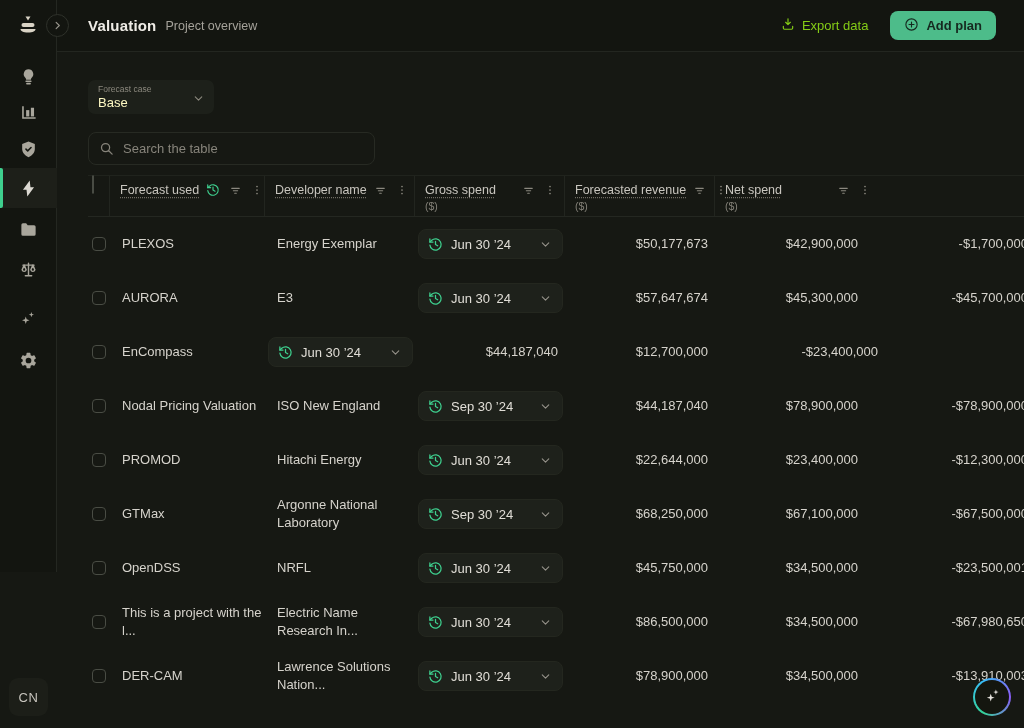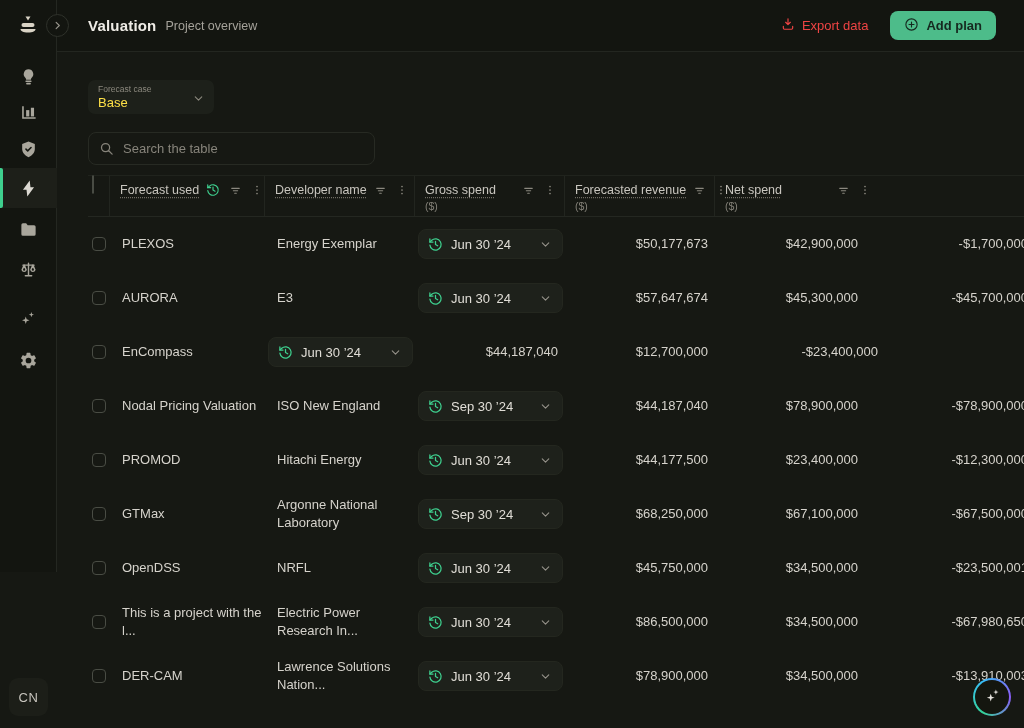--- a/index.html
+++ b/index.html
@@ -17,29 +17,29 @@
   .nav-active { color:#dcd9d2; }
   .cn-badge { position:absolute; left:9px; top:678px; width:39px; height:38px; background:#1c1e18; border-radius:9px; display:flex; align-items:center; justify-content:center; font-size:13px; letter-spacing:.5px; color:#c7c4bd; cursor:pointer; }
   .collapse-btn { position:absolute; left:46px; top:14px; width:23px; height:23px; border-radius:50%; border:1px solid #2f322b; background:#131510; color:#9a978e; display:flex; align-items:center; justify-content:center; z-index:6; cursor:pointer; }
 
   
   .topbar { position:absolute; left:57px; top:0; width:967px; height:52px; background:#131510; border-bottom:1px solid #232620; display:flex; align-items:center; z-index:4; }
   .title-wrap { display:flex; align-items:center; gap:9px; margin-left:31px; }
   .page-title { font-size:15px; font-weight:700; color:#efece6; letter-spacing:.2px; }
   .page-subtitle { font-size:12.5px; color:#a5a29a; }
   .topbar-actions { margin-left:auto; margin-right:28px; display:flex; align-items:center; gap:22px; }
-  .export-btn { display:flex; align-items:center; gap:7px; color:#ef4444; font-size:13px; background:none; border:none; cursor:pointer; font-family:inherit; }
+  .export-btn { display:flex; align-items:center; gap:7px; color:#84cc16; font-size:13px; background:none; border:none; cursor:pointer; font-family:inherit; }
   .add-plan-btn { display:flex; align-items:center; gap:7px; background:#4dbc8a; color:#16291f; font-size:13px; font-weight:700; border:none; border-radius:8px; height:29px; padding:0 14px; cursor:pointer; font-family:inherit; }
 
   
   .content { position:absolute; left:57px; top:64px; width:967px; height:676px; background:#161813; }
 
   .select-box { position:absolute; left:31px; top:16px; width:126px; height:34px; background:#1d201a; border-radius:7px; padding:4px 10px; cursor:pointer; }
   .select-label { font-size:8.5px; color:#8b887e; }
-  .select-value { font-size:13px; color:#fde047; margin-top:1px; }
+  .select-value { font-size:13px; color:#fef9c3; margin-top:1px; }
   .select-box .chev { position:absolute; right:9px; top:11px; color:#8b887e; }
 
   .search-box { position:absolute; left:31px; top:68px; width:287px; height:33px; border:1px solid #272a23; border-radius:8px; display:flex; align-items:center; padding:0 10px; gap:9px; background:transparent; }
   .search-box input { background:transparent; border:none; outline:none; color:#d8d5ce; font-size:13px; font-family:inherit; width:100%; }
   .search-box input::placeholder { color:#87847b; }
   .search-icon { color:#87847b; flex:0 0 auto; display:flex; }
 
   
   .table { position:absolute; left:31px; top:111px; width:946px; }
   .table::after { content:""; position:absolute; left:962px; top:0; width:1px; height:528px; background:rgba(255,255,255,0.05); }
@@ -461,21 +461,21 @@
                   </svg>
         </span>
         <span>Jun 30 ’24</span>
         <span class="chev">
           <svg width="13" height="13" viewBox="0 0 24 24" fill="none" stroke="currentColor" stroke-width="2" stroke-linecap="round" stroke-linejoin="round">
                     <path d="M6 9l6 6 6-6"></path>
                   </svg>
         </span>
       </button>
     </div>
-    <div class="cell num col-gross">$44,177,500</div>
+    <div class="cell num col-gross">$22,644,000</div>
     <div class="cell num col-frev">$23,400,000</div>
     <div class="cell num net col-net">-$12,300,000</div>
   </div>
 
   <div class="trow">
     <div class="col-cb">
               <span class="cbx"></span>
             </div>
     <div class="cell col-name">GTMax</div>
     <div class="cell col-dev">Argonne National Laboratory</div>
@@ -527,21 +527,21 @@
     <div class="cell num col-gross">$45,750,000</div>
     <div class="cell num col-frev">$34,500,000</div>
     <div class="cell num net col-net">-$23,500,001</div>
   </div>
 
   <div class="trow">
     <div class="col-cb">
               <span class="cbx"></span>
             </div>
     <div class="cell col-name">This is a project with the l...</div>
-    <div class="cell col-dev">Electric Power Research In...</div>
+    <div class="cell col-dev">Electric Name Research In...</div>
     <div class="col-fc">
       <button class="pill">
         <span class="hist-green">
           <svg width="15" height="15" viewBox="0 0 24 24" fill="none" stroke="currentColor" stroke-width="2" stroke-linecap="round" stroke-linejoin="round">
                     <path d="M3 3v5h5"></path>
                     <path d="M3.05 13A9 9 0 1 0 6 5.3L3 8"></path>
                     <path d="M12 7v5l3.5 2"></path>
                   </svg>
         </span>
         <span>Jun 30 ’24</span>

